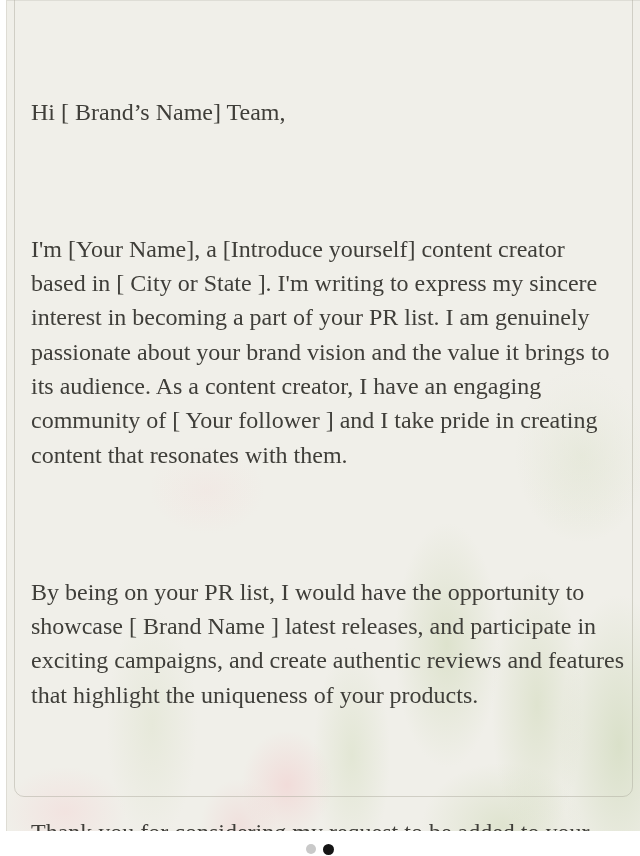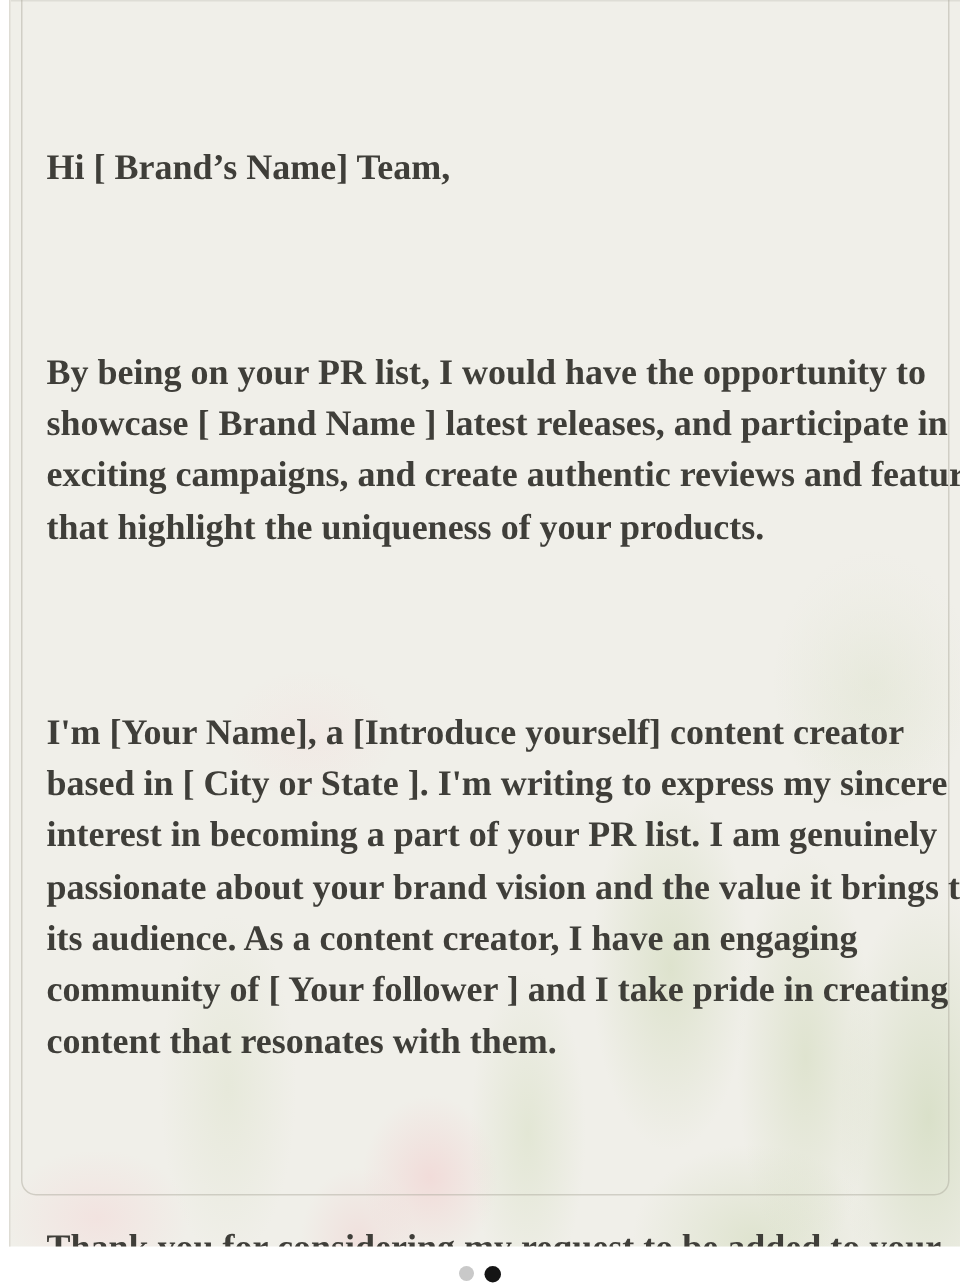--- a/index.html
+++ b/index.html
@@ -5,21 +5,20 @@
   html, body { margin: 0; padding: 0; }
   body { background: #ffffff; }
 
   .canvas {
     position: relative;
     width: 640px;
     height: 856px;
     background: #ffffff;
     overflow: hidden;
     font-family: "Liberation Serif", "DejaVu Serif", serif;
-    font-weight: bold;
   }
 
   
   .letter-card {
     position: absolute;
     left: 6px;
     top: 0;
     width: 634px;
     height: 831px;
     background-color: var(--card-bg, #f0efe9);
@@ -98,31 +97,31 @@
 </head>
 <body>
 
 <div class="canvas">
 
   <div class="letter-card">
     <div class="inner-frame"></div>
 
     <div class="letter-text">
       <div class="block">Hi [ Brand’s Name] Team,</div>
-      <div class="block">By being on your PR list, I would have the opportunity to
-showcase [ Brand Name ] latest releases, and participate in
-exciting campaigns, and create authentic reviews and features
-that highlight the uniqueness of your products.</div>
       <div class="block">I'm [Your Name], a [Introduce yourself] content creator
 based in [ City or State ]. I'm writing to express my sincere
 interest in becoming a part of your PR list. I am genuinely
 passionate about your brand vision and the value it brings to
 its audience. As a content creator, I have an engaging
 community of [ Your follower ] and I take pride in creating
 content that resonates with them.</div>
+      <div class="block">By being on your PR list, I would have the opportunity to
+showcase [ Brand Name ] latest releases, and participate in
+exciting campaigns, and create authentic reviews and features
+that highlight the uniqueness of your products.</div>
       <div class="block">Thank you for considering my request to be added to your
 PR list. I'm excited about working together and contributing
 to the success of [The Brand Name].</div>
       
     </div>
   </div>
 
   <div class="pagination">
       <span class="dot"></span>
       <span class="dot active"></span>

